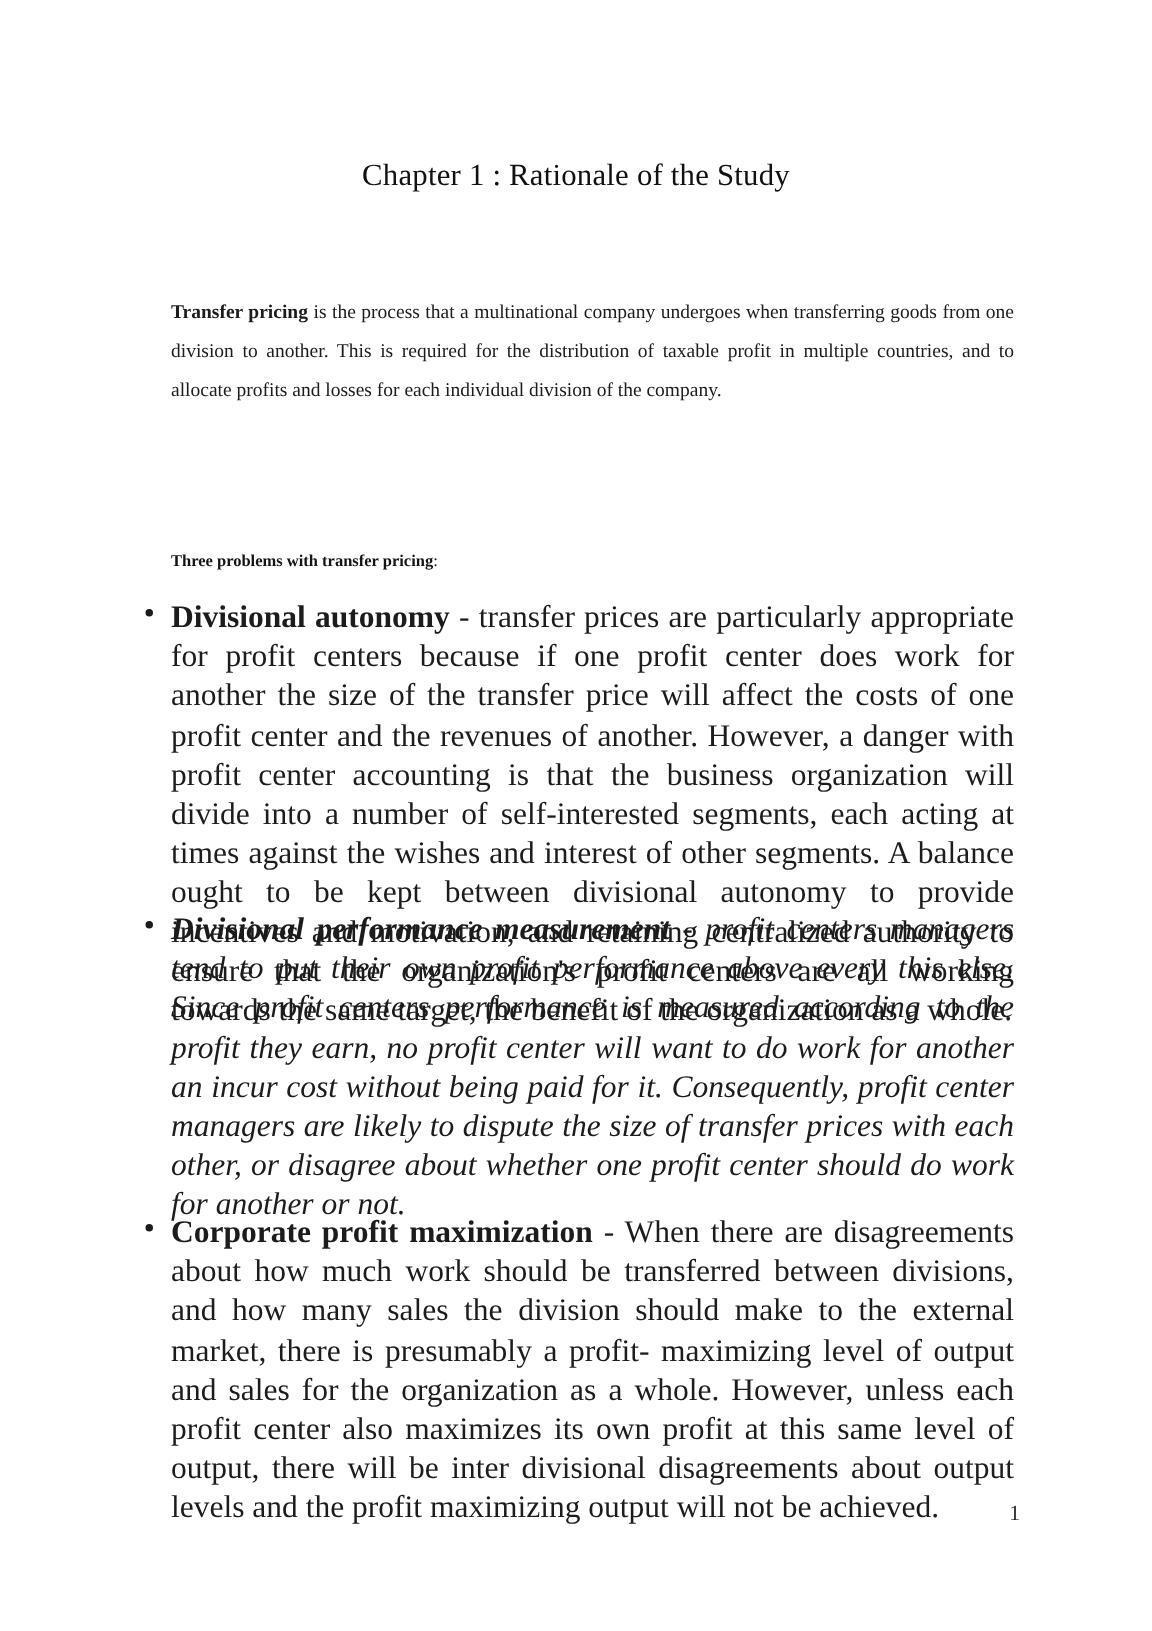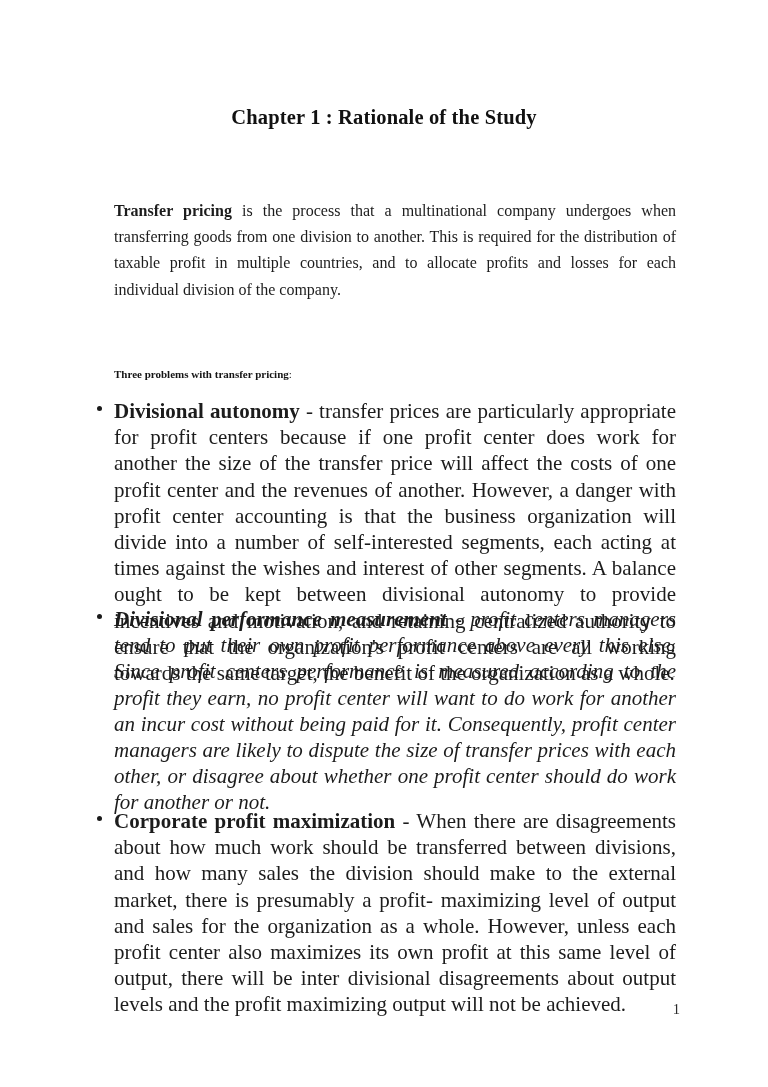--- a/index.html
+++ b/index.html
@@ -23,30 +23,30 @@
     height: 1087px;
     background: #ffffff;
   }
   .doc-title {
     position: absolute;
     left: 0;
     top: 92px;
     width: 768px;
     text-align: center;
     font-size: 20.5px;
-    font-weight: bold;
+    font-weight: normal;
     letter-spacing: 0.15px;
     color: #111111;
   }
   .para {
     position: absolute;
     width: 562px;
     text-align: justify;
     text-justify: inter-word;
-    font-size: 16px;
+    font-size: 13px;
     line-height: 26.2px;
     color: #1c1c1c;
   }
   .para.last-left > :last-child { }
   .para b, .lead {
     font-weight: bold;
   }
   .intro-para {
     left: 114px;
     top: 182px;

